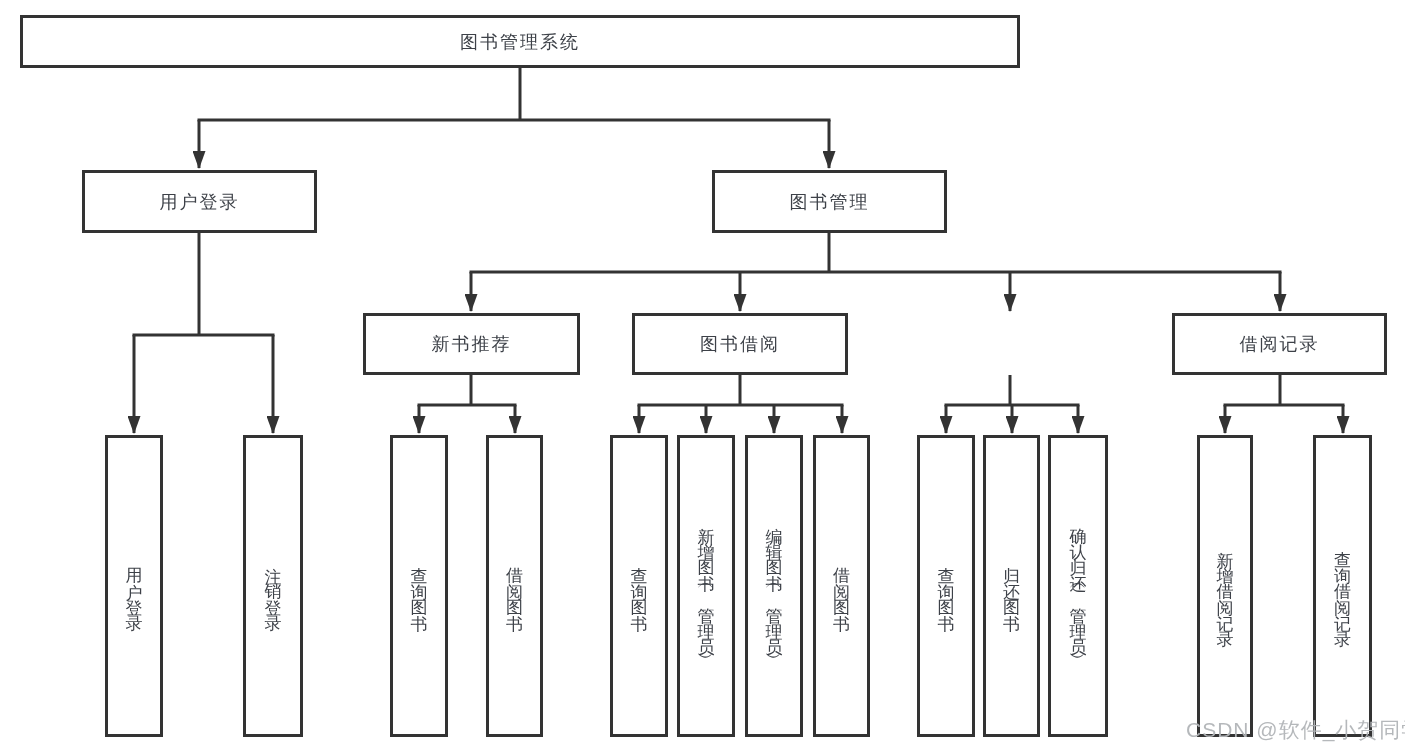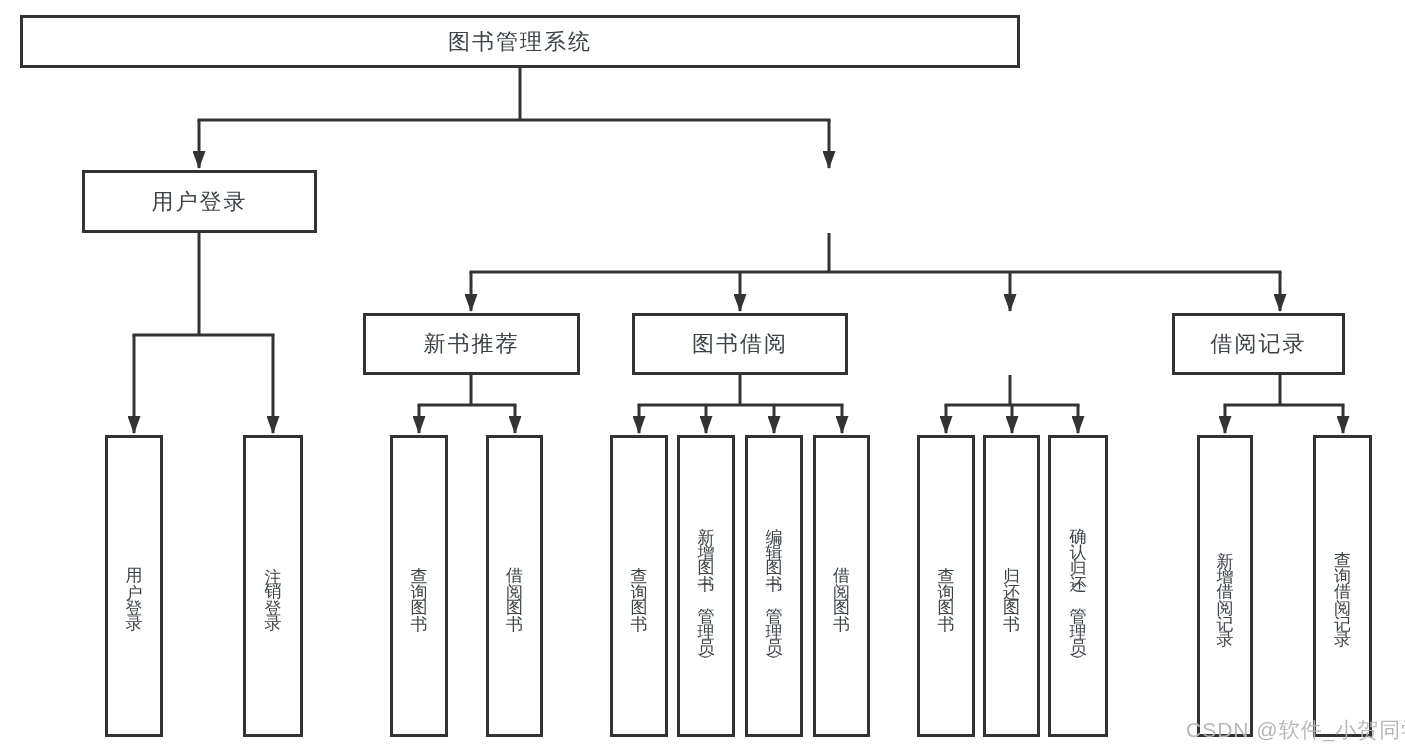--- a/index.html
+++ b/index.html
@@ -32,21 +32,21 @@
   .box{
     position:absolute;
     border:3px solid var(--line);
     background:var(--box-bg);
     display:flex;
     align-items:center;
     justify-content:center;
     color:var(--text);
   }
   .hlabel{
-    font-size:22px;
+    font-size:18px;
     letter-spacing:2px;
     white-space:nowrap;
   }
   .vtext{
     writing-mode:vertical-rl;
     text-orientation:mixed;
     font-size:17px;
     letter-spacing:16px;
     line-height:1;
     white-space:nowrap;
@@ -117,28 +117,31 @@
     <path class="wire" d="M1343,405 L1343,433" marker-end="url(#arrowhead)"></path>
   </svg>
 
   <div class="box" style="left:20px;top:15px;width:1000px;height:53px;">
     <span class="hlabel">图书管理系统</span>
   </div>
 
   <div class="box" style="left:82px;top:170px;width:235px;height:63px;">
     <span class="hlabel">用户登录</span>
   </div>
+  <div class="box" style="left:712px;top:170px;width:235px;height:63px;">
+    <span class="hlabel">图书管理</span>
+  </div>
 
   <div class="box" style="left:632px;top:313px;width:216px;height:62px;">
     <span class="hlabel">图书借阅</span>
   </div>
   <div class="box" style="left:363px;top:313px;width:217px;height:62px;">
     <span class="hlabel">新书推荐</span>
   </div>
-  <div class="box" style="left:1172px;top:313px;width:173px;height:62px;">
+  <div class="box" style="left:1172px;top:313px;width:215px;height:62px;">
     <span class="hlabel">借阅记录</span>
   </div>
 
   <div class="box" style="left:105px;top:435px;width:58px;height:302px;">
     <span class="vtext">用户登录</span>
   </div>
   <div class="box" style="left:243px;top:435px;width:60px;height:302px;">
     <span class="vtext">注销登录</span>
   </div>
 

